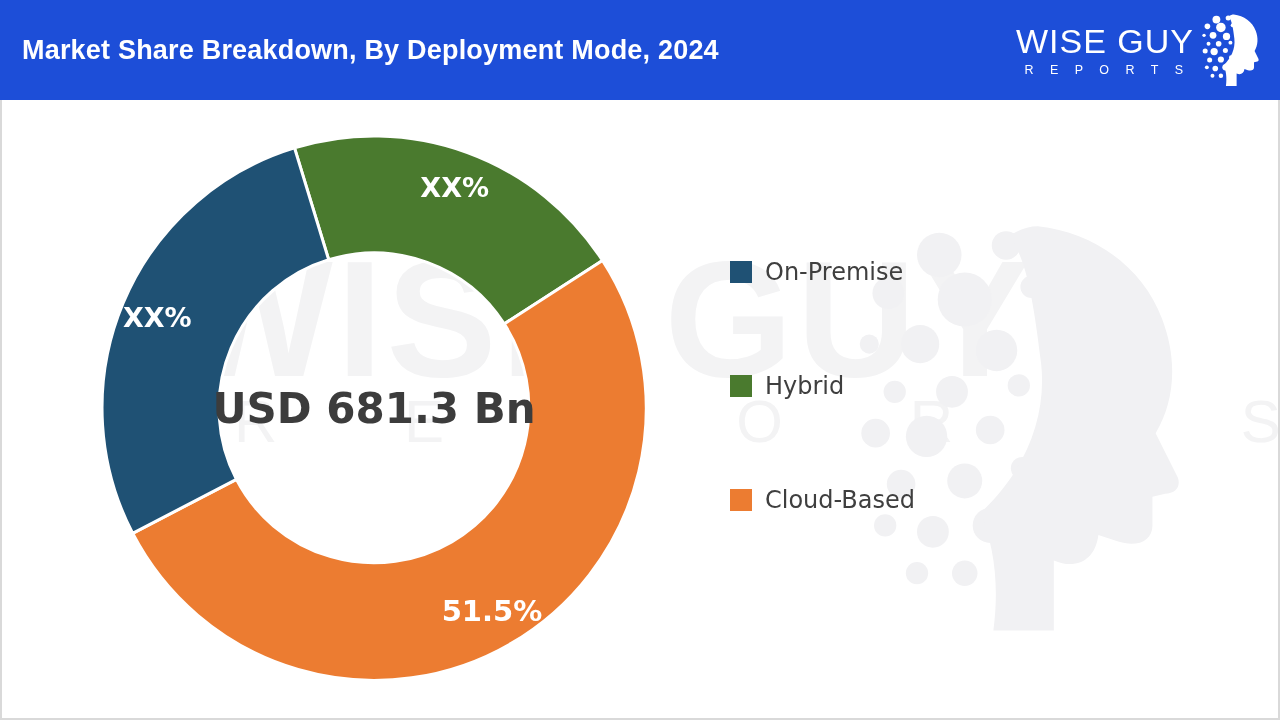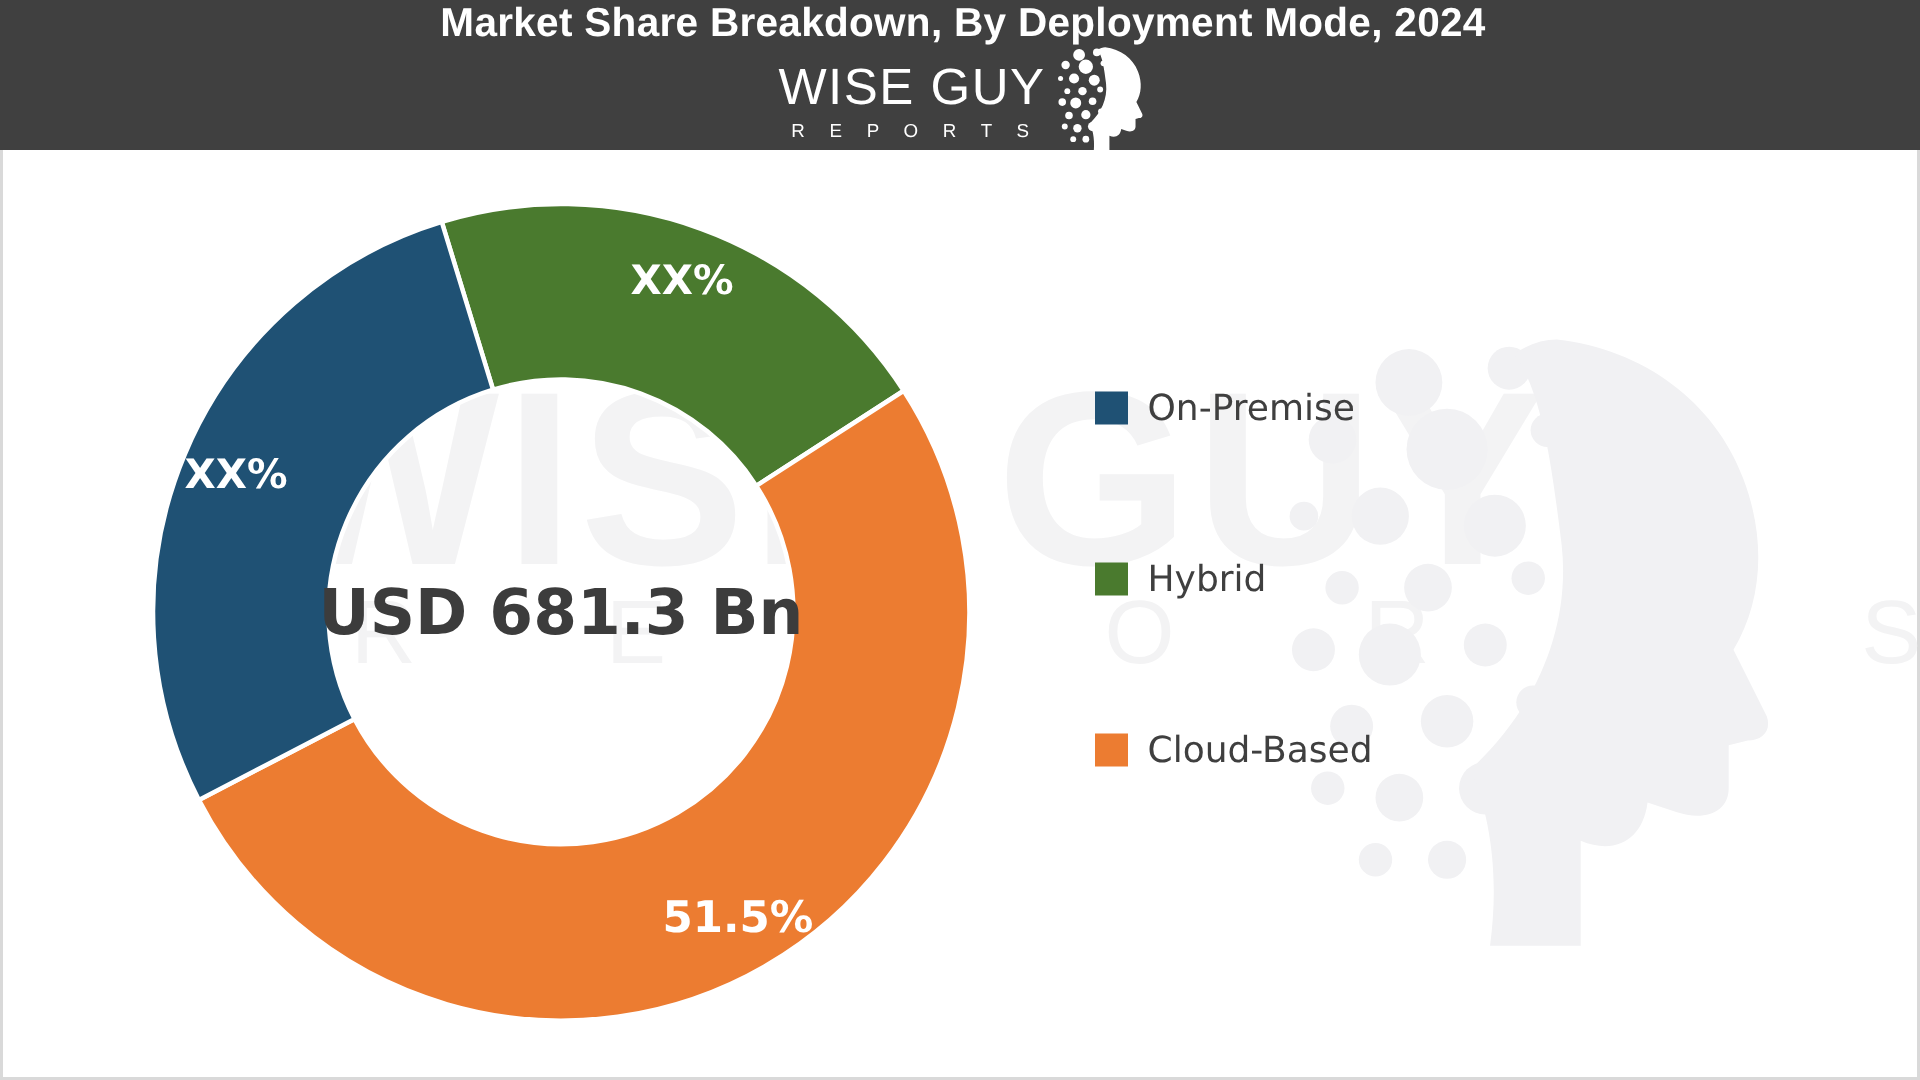--- a/index.html
+++ b/index.html
@@ -2,22 +2,22 @@
 <html><head>
 <meta charset="utf-8">
 <style>
   * { margin:0; padding:0; box-sizing:border-box; }
   html,body { width:1280px; height:720px; overflow:hidden; background:#ffffff;
               font-family:"DejaVu Sans","Liberation Sans",sans-serif; }
   .page { position:relative; width:1280px; height:720px; background:#ffffff; }
 
   
   .header { position:absolute; left:0; top:0; width:1280px; height:100px;
-            background:#404040; display:flex; align-items:center;
-            justify-content:space-between; padding:0 18px 0 22px;flex-direction:column; }
+            background:#1d4ed8; display:flex; align-items:center;
+            justify-content:space-between; padding:0 18px 0 22px; }
   .title { color:#ffffff; font-size:27px; font-weight:bold; letter-spacing:.2px;
            font-family:"Liberation Sans","DejaVu Sans",sans-serif; }
   .logo { display:flex; align-items:center; gap:6px; }
   .logo-text { display:flex; flex-direction:column; align-items:center; line-height:1; }
   .logo-line1 { color:#ffffff; font-size:34px; font-weight:500; letter-spacing:1px;
                 font-family:"Liberation Sans",sans-serif; }
   .logo-line2 { color:#ffffff; font-size:12.5px; font-weight:400; letter-spacing:6.5px;
                 margin-top:6px; text-indent:4px; font-family:"Liberation Sans",sans-serif; }
   .logo-face { width:62px; height:73px; fill:#ffffff; }
 

